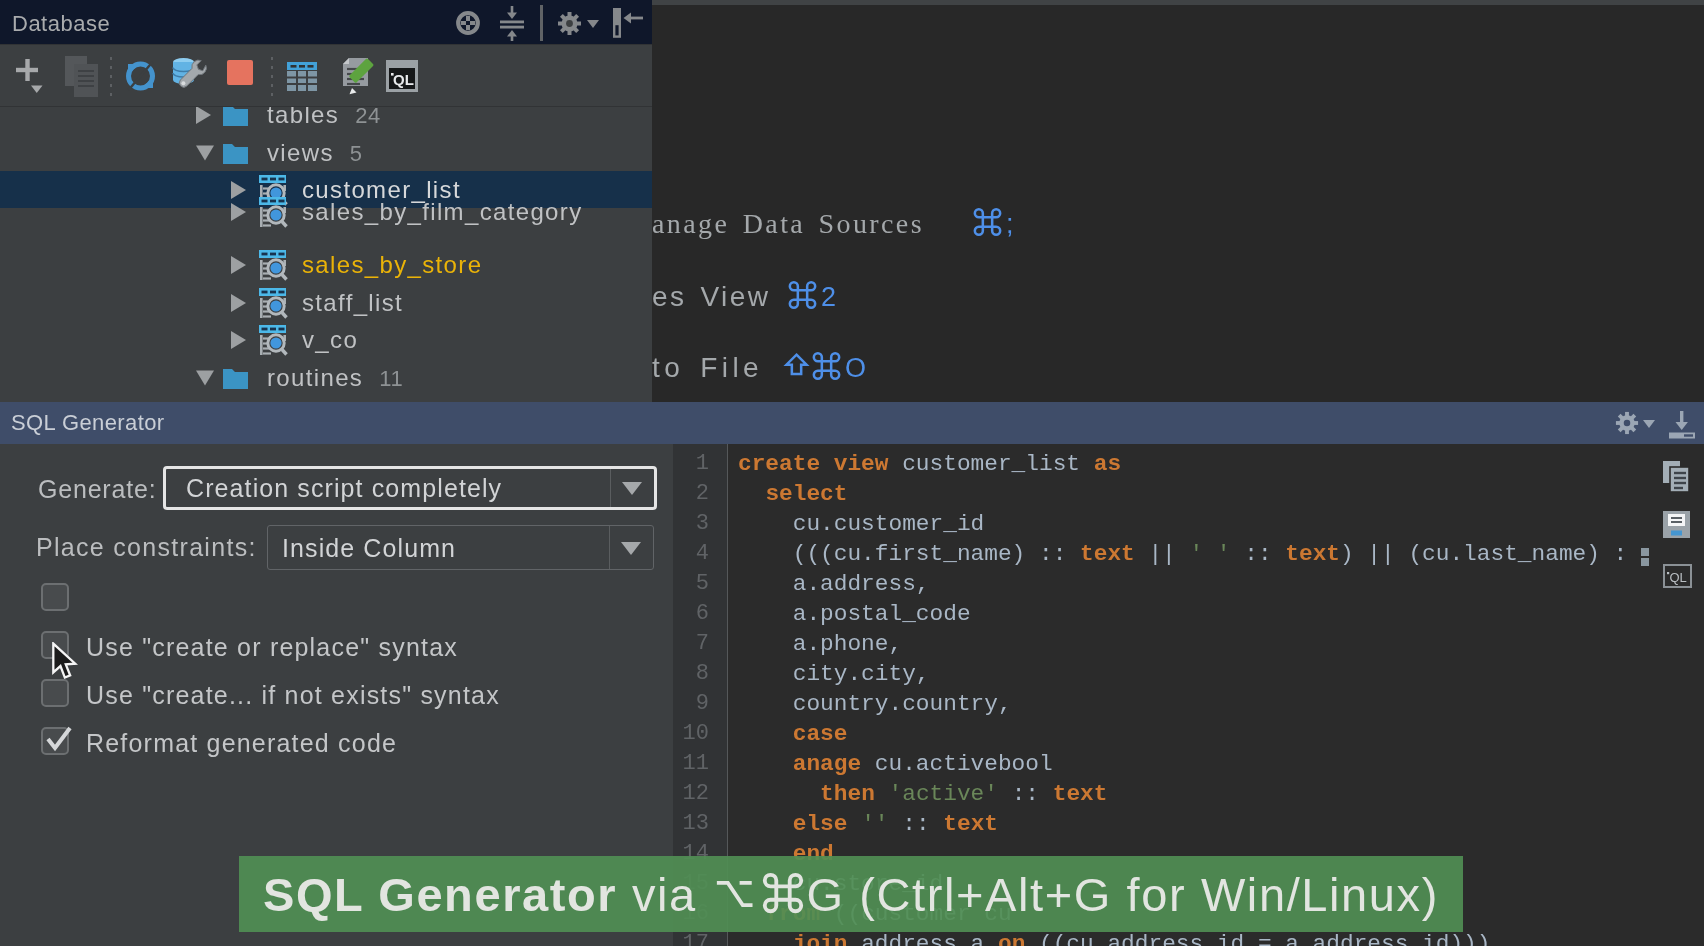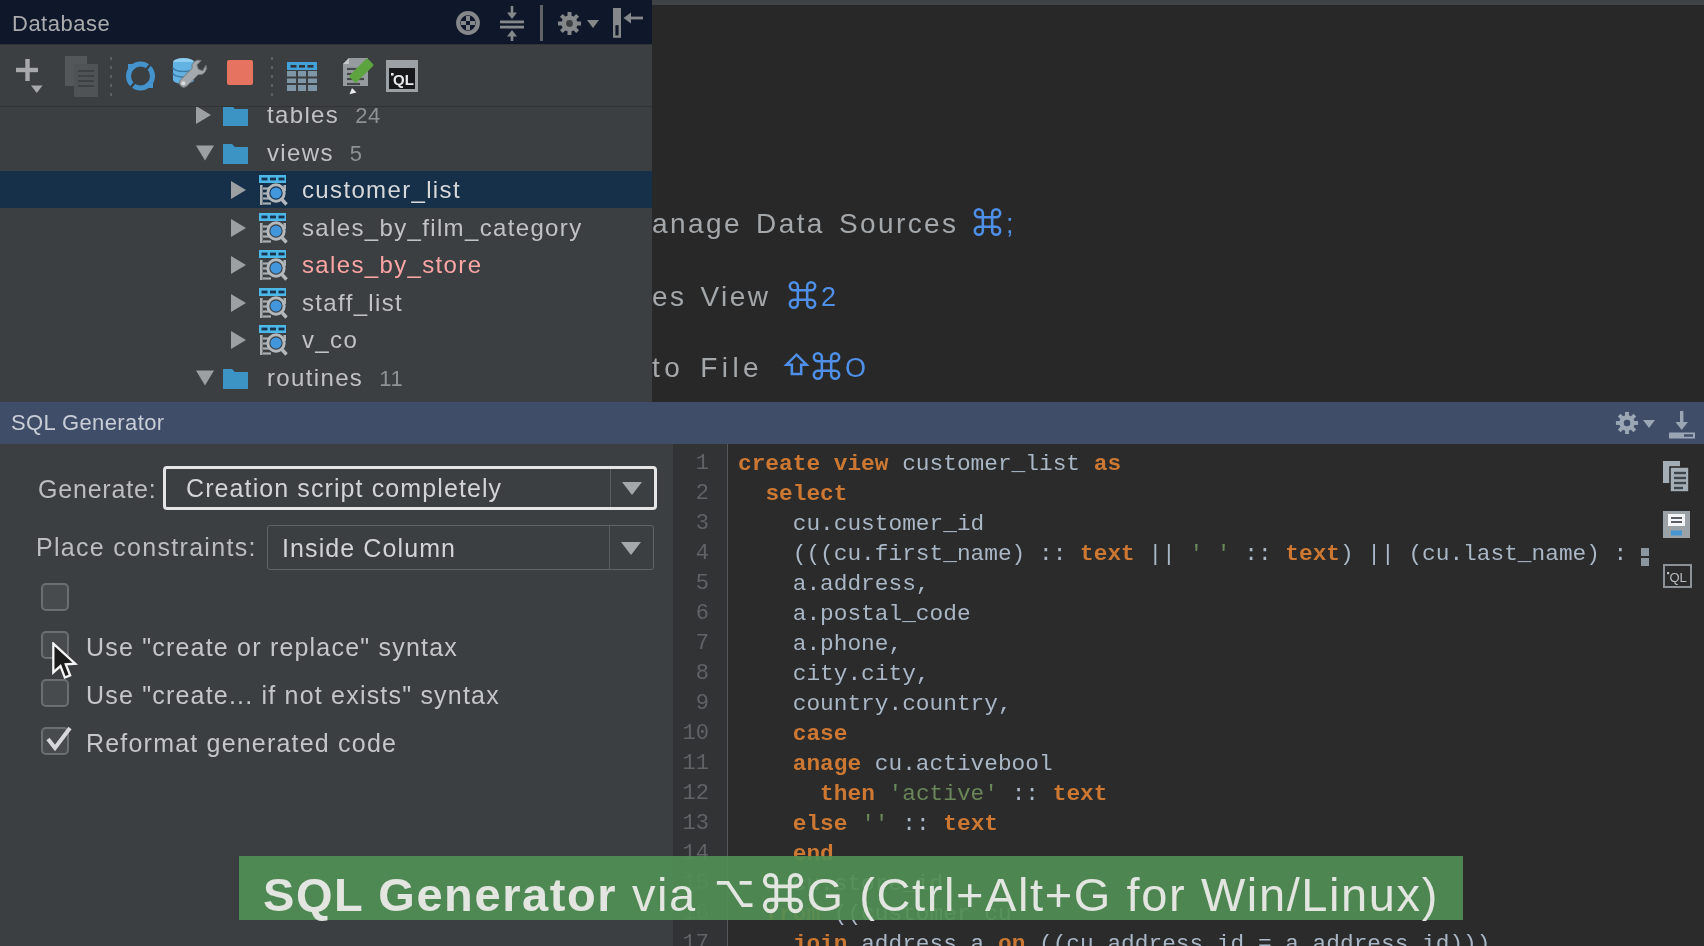--- a/index.html
+++ b/index.html
@@ -38,30 +38,30 @@
 .cbx { position:absolute; width:28px; height:28px; border-radius:5px; background:#484b4d; border:2px solid #6c6f71; }
 .cblabel { position:absolute; font-size:25px; letter-spacing:1.2px; color:#c4c6c8; white-space:nowrap; }
 
 #editor { left:673px; top:444px; width:1031px; height:502px; background:#2b2b2b; overflow:hidden; }
 #gutter { position:absolute; left:0; top:0; width:55px; height:502px; background:#313335; border-right:1px solid #55585a; }
 .lnum { position:absolute; right:18px; width:40px; text-align:right; font-family:"Liberation Mono", monospace; font-size:22px; color:#606366; line-height:30px; }
 .cline { position:absolute; left:65px; font-family:"Liberation Mono", monospace; font-size:22.8px; line-height:30px; color:#a9b7c6; white-space:pre; }
 .kw { color:#cc7832; font-weight:bold; }
 .str { color:#6a8759; }
 
-#banner { left:239px; top:856px; width:1224px; height:64px; background:rgba(80,142,84,0.92); }
+#banner { left:239px; top:856px; width:1224px; height:76px; background:rgba(80,142,84,0.92); }
 #bannertext { position:absolute; left:24px; top:11px; font-size:47px; letter-spacing:1.6px; color:#e2e5e0; white-space:nowrap; }
 svg { display:block; }
 .isvg { display:inline-block; }
 </style>
 </head>
 <body>
 <div class="abs" id="blackzone">
   <div style="position:absolute;left:0;top:0;width:1052px;height:5px;background:#404345;"></div>
-  <div class="menuitem" style="top:208px;">anage Data Sources</div>
+  <div class="menuitem" style="top:208px;font-family:Liberation Serif, serif;">anage Data Sources</div>
   <svg class="abs" style="left:319px;top:206px;" width="33" height="32" viewBox="0 0 24 24" fill="none" stroke="#4e8fe8" stroke-width="1.9">
     <path d="M8.5 18.5 V5.5 A3 3 0 1 0 5.5 8.5 H18.5 A3 3 0 1 0 15.5 5.5 V18.5 A3 3 0 1 0 18.5 15.5 H5.5 A3 3 0 1 0 8.5 18.5 Z"></path>
   </svg>
   <div class="sc" style="left:354px;top:209px;">;</div>
   <div class="menuitem" style="top:281px;">es View</div>
   <svg class="abs" style="left:134px;top:279px;" width="33" height="32" viewBox="0 0 24 24" fill="none" stroke="#4e8fe8" stroke-width="1.9">
     <path d="M8.5 18.5 V5.5 A3 3 0 1 0 5.5 8.5 H18.5 A3 3 0 1 0 15.5 5.5 V18.5 A3 3 0 1 0 18.5 15.5 H5.5 A3 3 0 1 0 8.5 18.5 Z"></path>
   </svg>
   <div class="sc" style="left:169px;top:282px;">2</div>
   <div class="menuitem" style="top:352px; letter-spacing:4.4px;">to File</div>
@@ -228,21 +228,21 @@
         <line x1="5" y1="19.5" x2="11" y2="19.5"></line>
         <line x1="5" y1="24.5" x2="11" y2="24.5"></line>
         <line x1="5" y1="29.5" x2="13" y2="29.5"></line>
       </g>
       <circle cx="18" cy="19" r="8.2" fill="none" stroke="#b2b8bc" stroke-width="3"></circle>
       <circle cx="18" cy="19" r="5.6" fill="#4196dc"></circle>
       <line x1="24" y1="25.5" x2="28.5" y2="30.5" stroke="#b2b8bc" stroke-width="3.4"></line>
     </svg>
         <span class="lbl" style="left:302px;color:#d6d8da;">customer_list</span>
       </div>
-      <div class="trow" style="top: 209px; text-align: center;">
+      <div class="trow" style="top: 193px; text-align: center;">
         <div class="tri tri-r" style="left:231px;"></div>
         <svg class="abs" style="left:258px;top:3px;" width="31" height="32" viewBox="0 0 31 32">
       <rect x="1" y="1" width="27" height="8" fill="#4cb8e8"></rect>
       <rect x="3.5" y="3.6" width="6" height="2.8" fill="#17334f"></rect>
       <rect x="12" y="3.6" width="6" height="2.8" fill="#17334f"></rect>
       <rect x="20.5" y="3.6" width="6" height="2.8" fill="#17334f"></rect>
       <rect x="2" y="11" width="2.6" height="20" fill="#a9afb3"></rect>
       <rect x="25.4" y="11" width="2.6" height="6" fill="#a9afb3"></rect>
       <g stroke="#a9afb3" stroke-width="2.2">
         <line x1="5" y1="14.5" x2="12" y2="14.5"></line>
@@ -268,21 +268,21 @@
       <g stroke="#a9afb3" stroke-width="2.2">
         <line x1="5" y1="14.5" x2="12" y2="14.5"></line>
         <line x1="5" y1="19.5" x2="11" y2="19.5"></line>
         <line x1="5" y1="24.5" x2="11" y2="24.5"></line>
         <line x1="5" y1="29.5" x2="13" y2="29.5"></line>
       </g>
       <circle cx="18" cy="19" r="8.2" fill="none" stroke="#b2b8bc" stroke-width="3"></circle>
       <circle cx="18" cy="19" r="5.6" fill="#4196dc"></circle>
       <line x1="24" y1="25.5" x2="28.5" y2="30.5" stroke="#b2b8bc" stroke-width="3.4"></line>
     </svg>
-        <span class="lbl" style="left:302px;color:#fca5a5;">sales_by_store</span>
+        <span class="lbl" style="left:302px;color:#eab308;">sales_by_store</span>
       </div>
       <div class="trow" style="top: 284px;">
         <div class="tri tri-r" style="left:231px;"></div>
         <svg class="abs" style="left:258px;top:3px;" width="31" height="32" viewBox="0 0 31 32">
       <rect x="1" y="1" width="27" height="8" fill="#4cb8e8"></rect>
       <rect x="3.5" y="3.6" width="6" height="2.8" fill="#17334f"></rect>
       <rect x="12" y="3.6" width="6" height="2.8" fill="#17334f"></rect>
       <rect x="20.5" y="3.6" width="6" height="2.8" fill="#17334f"></rect>
       <rect x="2" y="11" width="2.6" height="20" fill="#a9afb3"></rect>
       <rect x="25.4" y="11" width="2.6" height="6" fill="#a9afb3"></rect>

